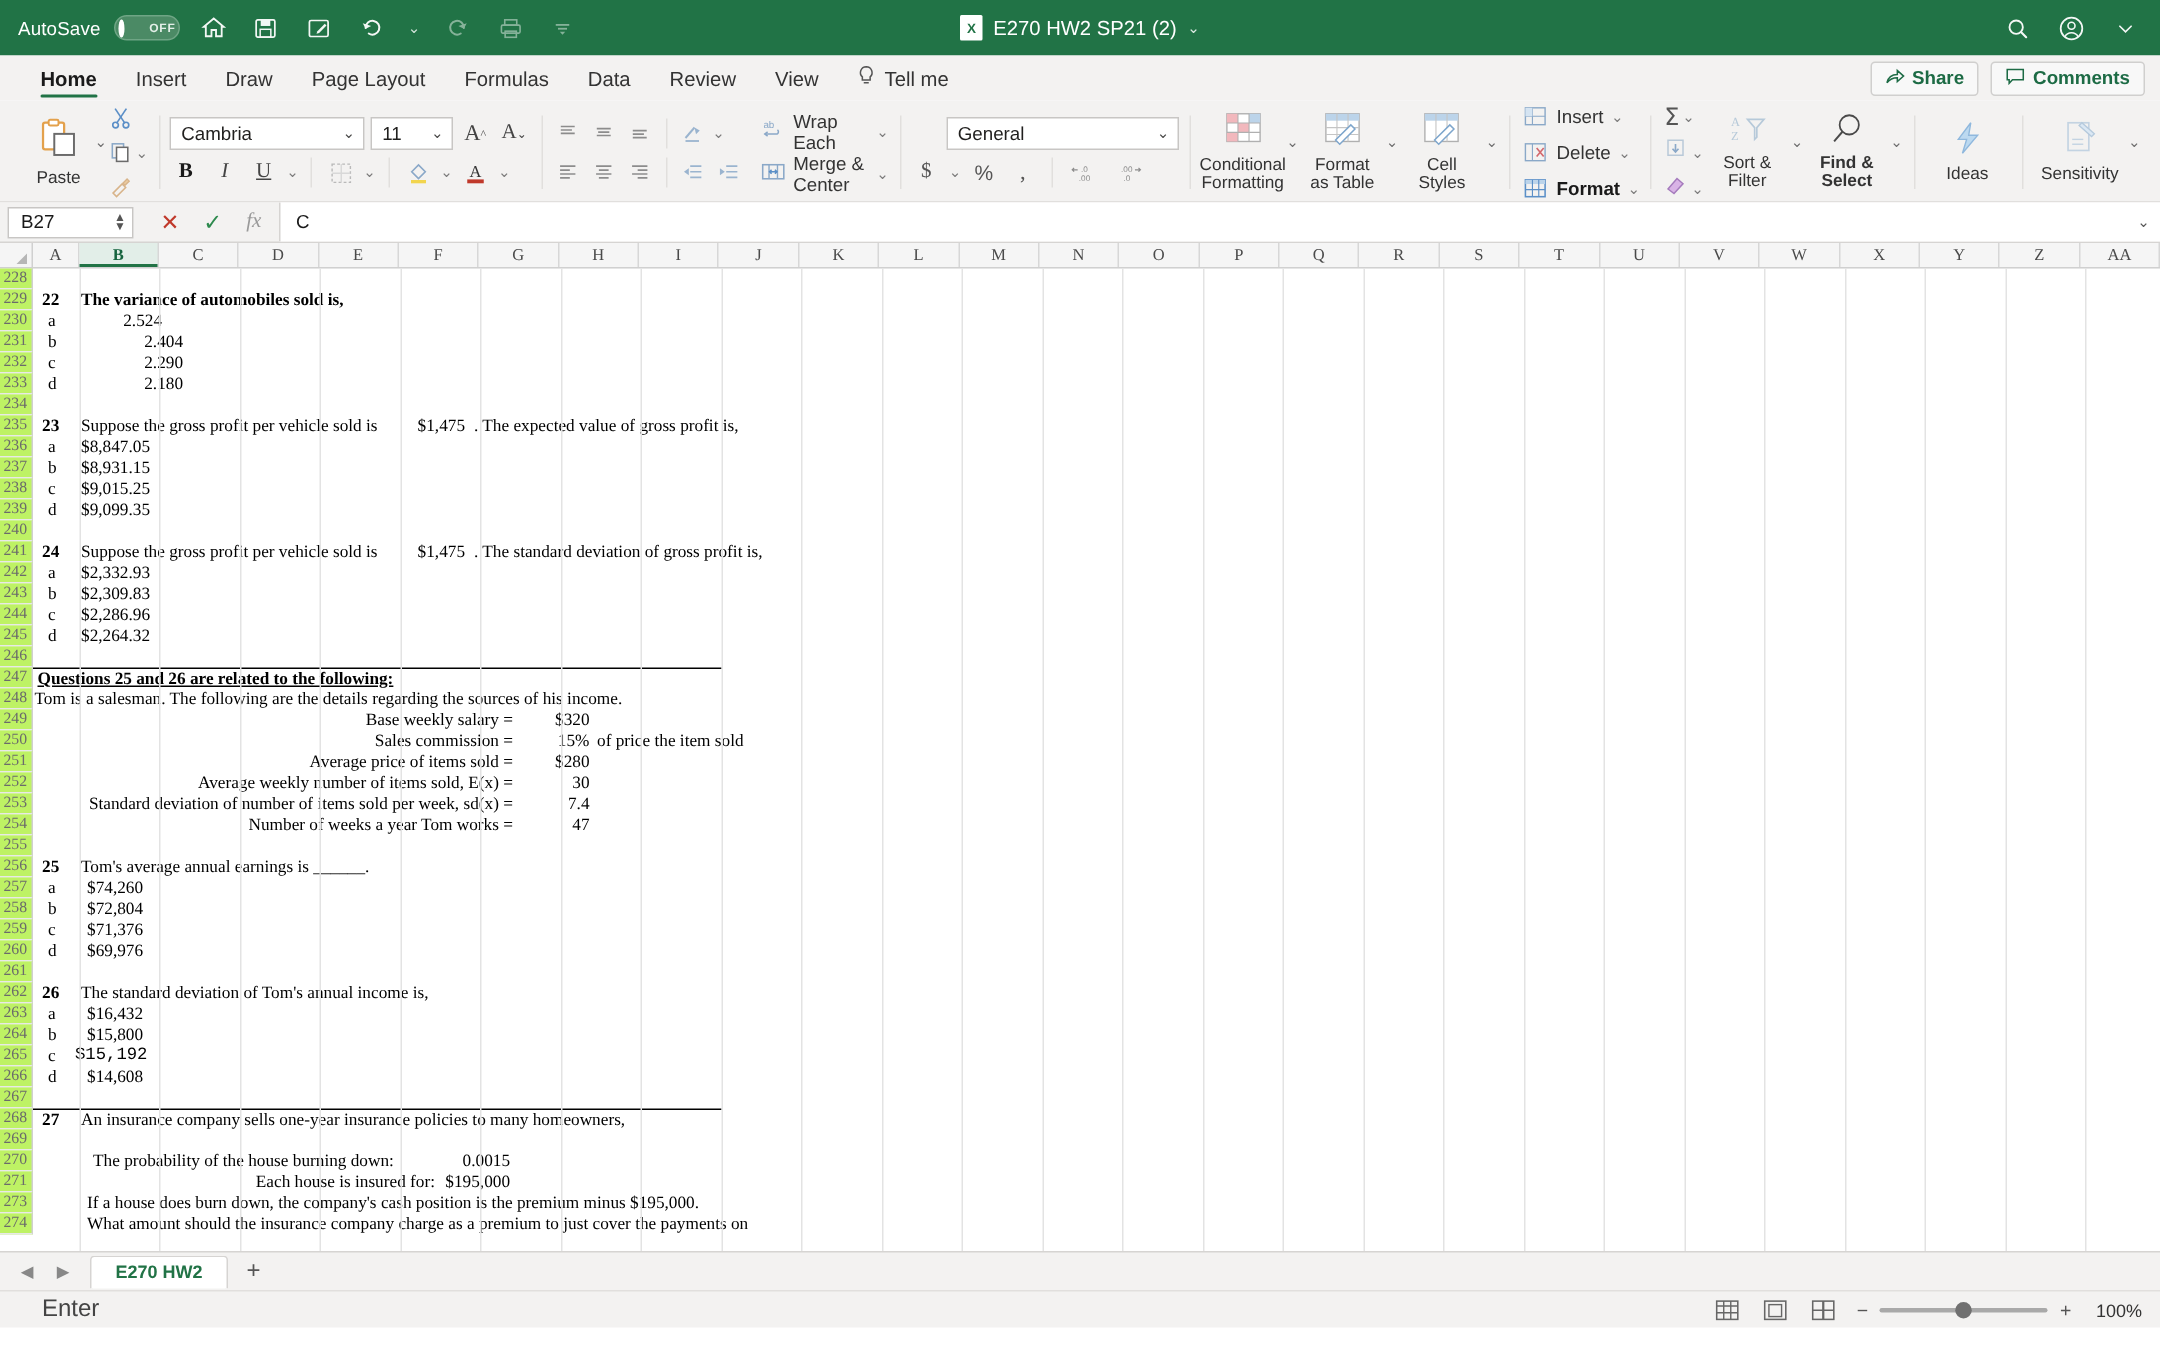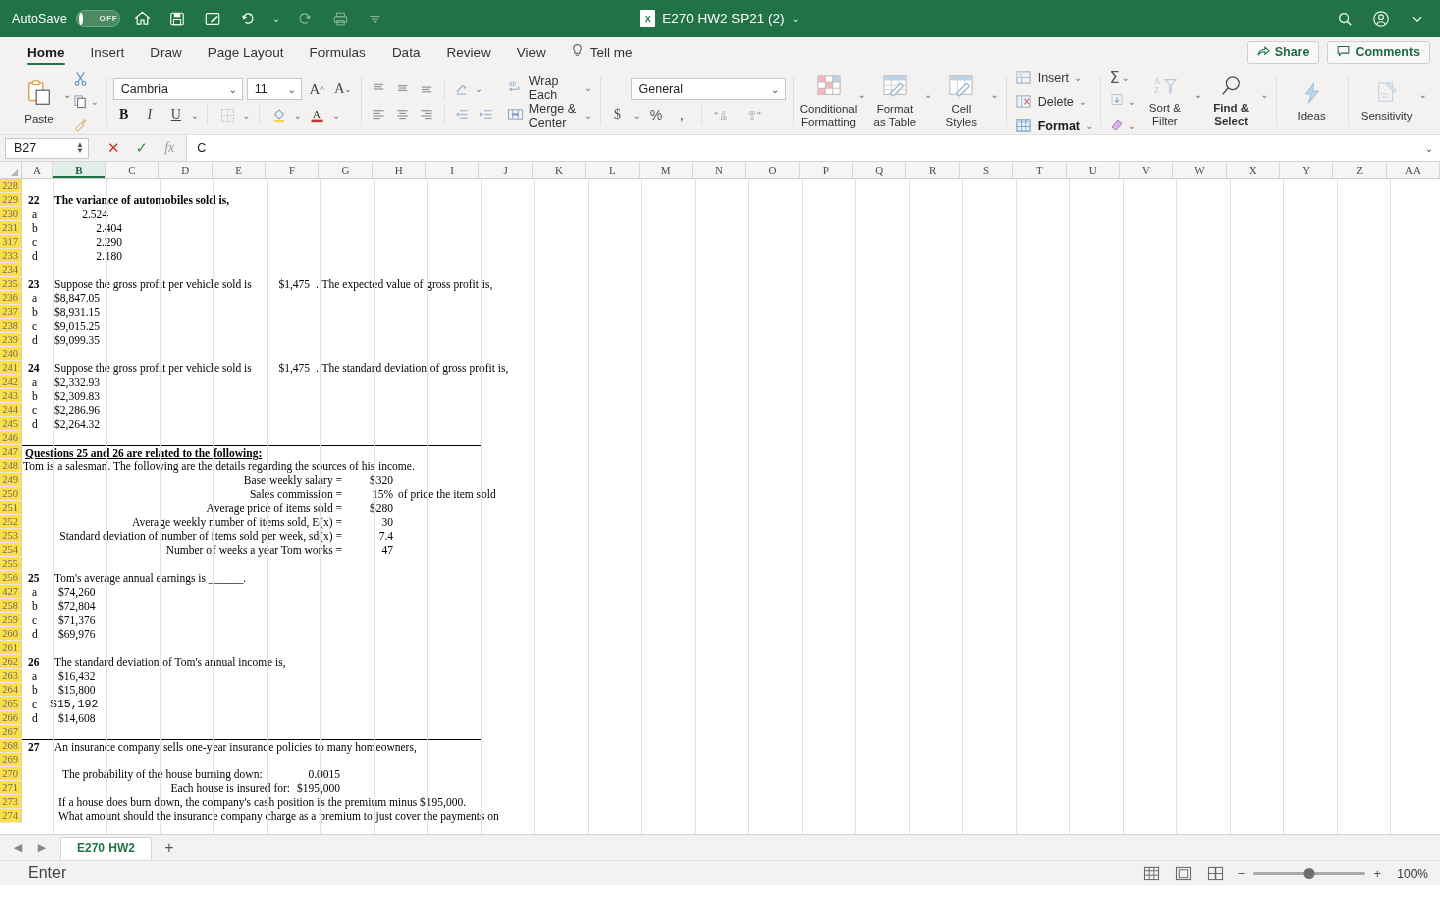--- a/index.html
+++ b/index.html
@@ -156,21 +156,21 @@
   .ch {
     border-right: 1px solid #d7d7d7; display: flex; align-items: center; justify-content: center;
     font-family: "Liberation Serif", serif; font-size: 11px; color: #4a4a4a;
   }
   .ch.sel { background: #e2eee8; color: #15633e; font-weight: bold; position: relative; }
   .ch.sel:after { content: ""; position: absolute; left: 0; right: 0; bottom: 0; height: 2px; background: #217346; }
 
   .rows { position: relative; }
   .row { display: flex; height: 14px; position: relative; }
   .rh {
-    width: 22px; min-width: 22px; background: #fde047; border-right: 1px solid #d0d0d0;
+    width: 22px; min-width: 22px; background: #bef264; border-right: 1px solid #d0d0d0;
     border-bottom: 1px solid #e8e8e8;
     display: flex; align-items: center; justify-content: flex-end; padding-right: 3px;
     font-family: "Liberation Serif", serif; font-size: 10.5px; color: #6b6b6b;
   }
   .cells { position: relative; flex: 1; }
   .cellline {
     position: absolute; top: 0; height: 14px; display: flex; align-items: center;
     font-family: "Liberation Serif", serif; font-size: 11.5px; color: #000000;
     white-space: nowrap; line-height: 14px;
   }
@@ -806,21 +806,21 @@
         </div>
       </div>
       <div class="row">
         <div class="rh">231</div>
         <div class="cells">
           <div class="cellline" style="left: 10px;">b</div>
           <div class="cellline right" style="left: 55px; width: 45px;">2.404</div>
         </div>
       </div>
       <div class="row">
-        <div class="rh">317</div>
+        <div class="rh">232</div>
         <div class="cells">
           <div class="cellline" style="left: 10px;">c</div>
           <div class="cellline right" style="left: 55px; width: 45px;">2.290</div>
         </div>
       </div>
       <div class="row">
         <div class="rh">233</div>
         <div class="cells">
           <div class="cellline" style="left: 10px;">d</div>
           <div class="cellline right" style="left: 55px; width: 45px;">2.180</div>
@@ -972,21 +972,21 @@
         <div class="cells"></div>
       </div>
       <div class="row">
         <div class="rh">256</div>
         <div class="cells">
           <div class="cellline b" style="left: 6px;">25</div>
           <div class="cellline" style="left: 32px;">Tom's average annual earnings is ______.</div>
         </div>
       </div>
       <div class="row">
-        <div class="rh">427</div>
+        <div class="rh">257</div>
         <div class="cells">
           <div class="cellline" style="left: 10px;">a</div>
           <div class="cellline" style="left: 36px;">$74,260</div>
         </div>
       </div>
       <div class="row">
         <div class="rh">258</div>
         <div class="cells">
           <div class="cellline" style="left: 10px;">b</div>
           <div class="cellline" style="left: 36px;">$72,804</div>

